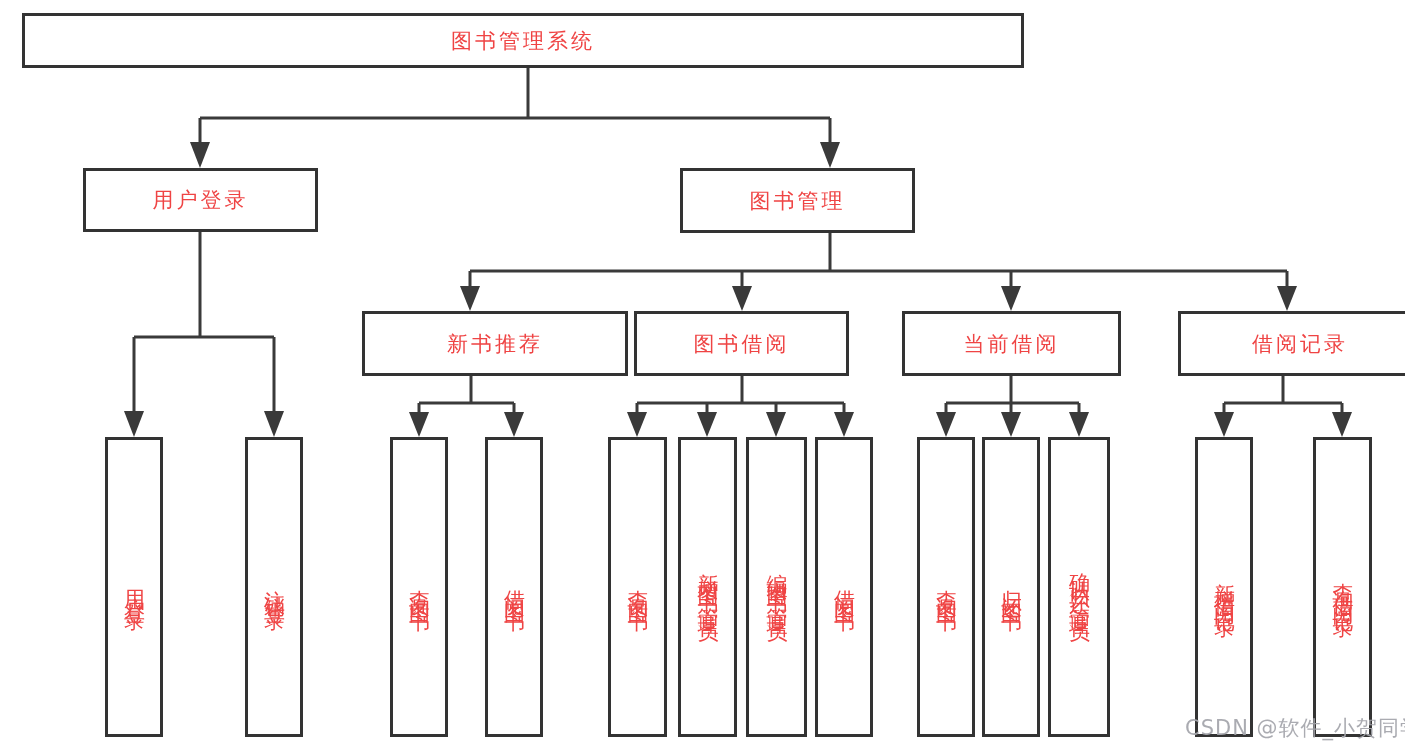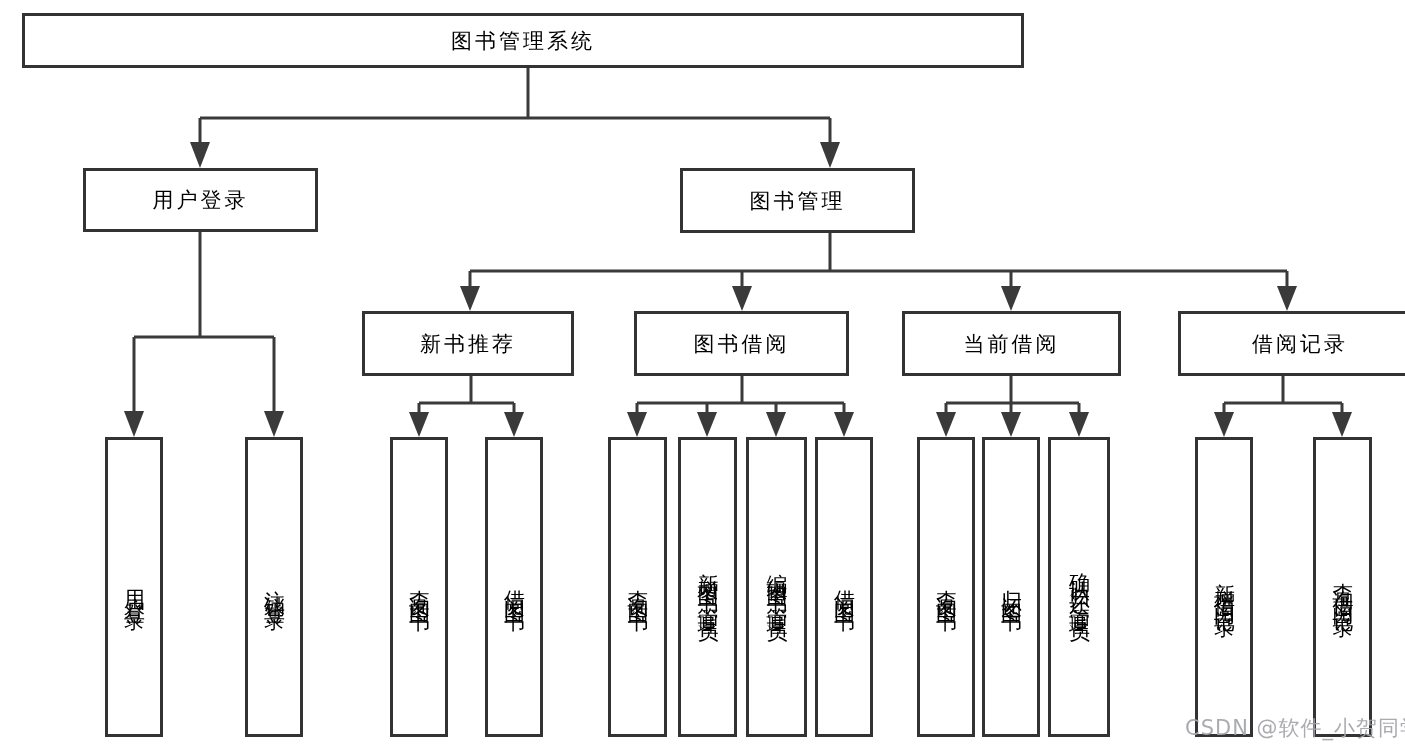--- a/index.html
+++ b/index.html
@@ -17,21 +17,21 @@
     z-index: 1;
   }
   .box {
     position: absolute;
     background: #ffffff;
     border: 3px solid #333333;
     box-sizing: border-box;
     display: flex;
     align-items: center;
     justify-content: center;
-    color: #000000;
+    color: #ef4444;
     z-index: 2;
   }
   .h-label {
     font-size: 21px;
     letter-spacing: 3px;
     white-space: nowrap;
   }
   .v-label {
     writing-mode: vertical-rl;
     text-orientation: mixed;
@@ -100,21 +100,21 @@
     <span class="h-label">图书管理系统</span>
   </div>
 
   <div class="box" style="left:83px; top:168px; width:235px; height:64px;">
     <span class="h-label">用户登录</span>
   </div>
   <div class="box" style="left:680px; top:168px; width:235px; height:65px;">
     <span class="h-label">图书管理</span>
   </div>
 
-  <div class="box" style="left:362px; top:311px; width:212px; height:65px;">
+  <div class="box" style="left:362px; top:311px; width:266px; height:65px;">
     <span class="h-label">新书推荐</span>
   </div>
   <div class="box" style="left:634px; top:311px; width:215px; height:65px;">
     <span class="h-label">图书借阅</span>
   </div>
   <div class="box" style="left:902px; top:311px; width:219px; height:65px;">
     <span class="h-label">当前借阅</span>
   </div>
   <div class="box" style="left:1178px; top:311px; width:244px; height:65px;">
     <span class="h-label">借阅记录</span>

